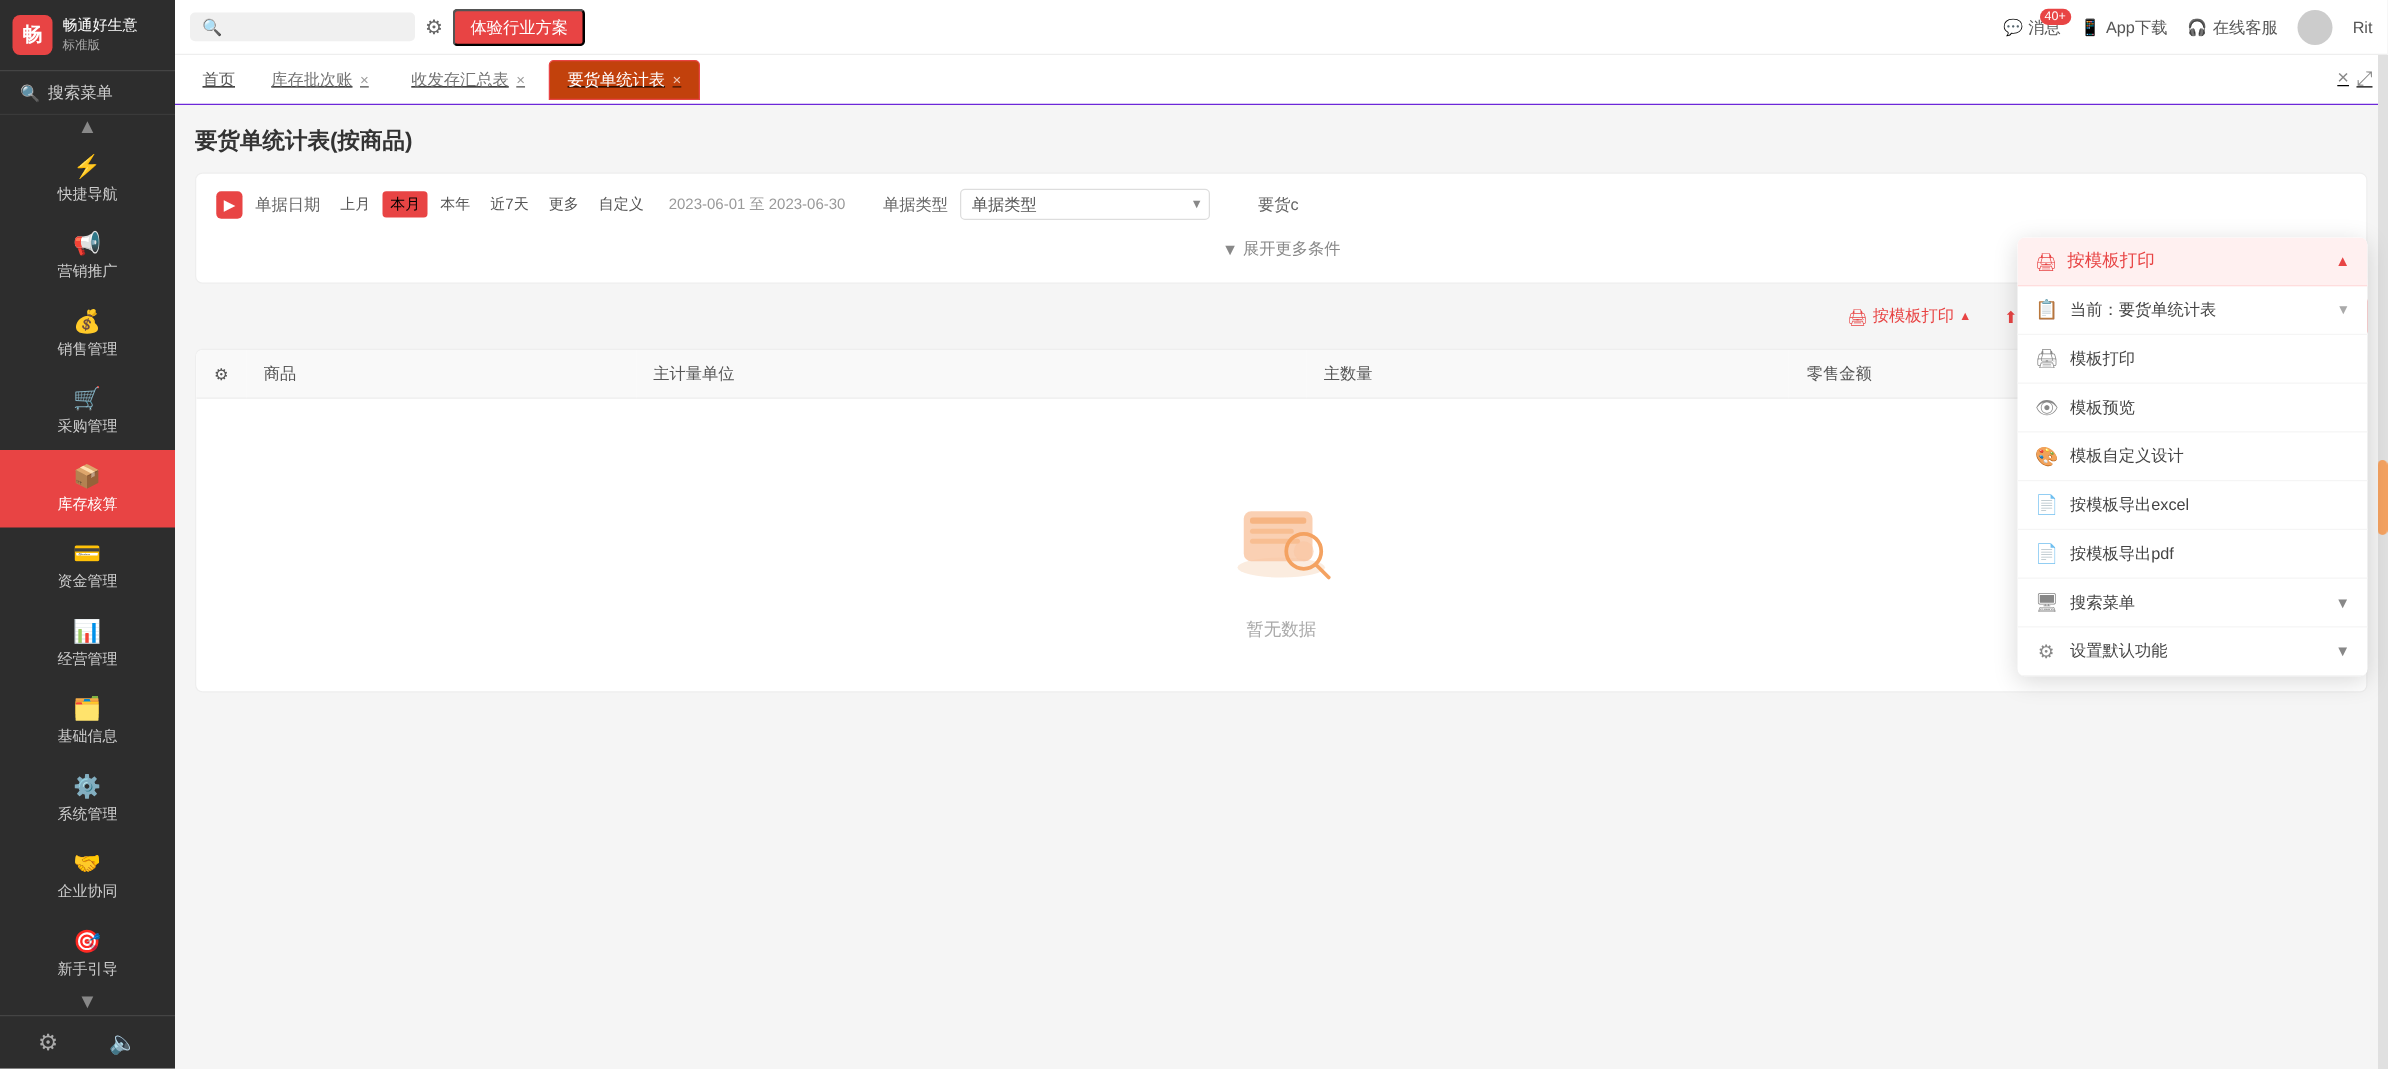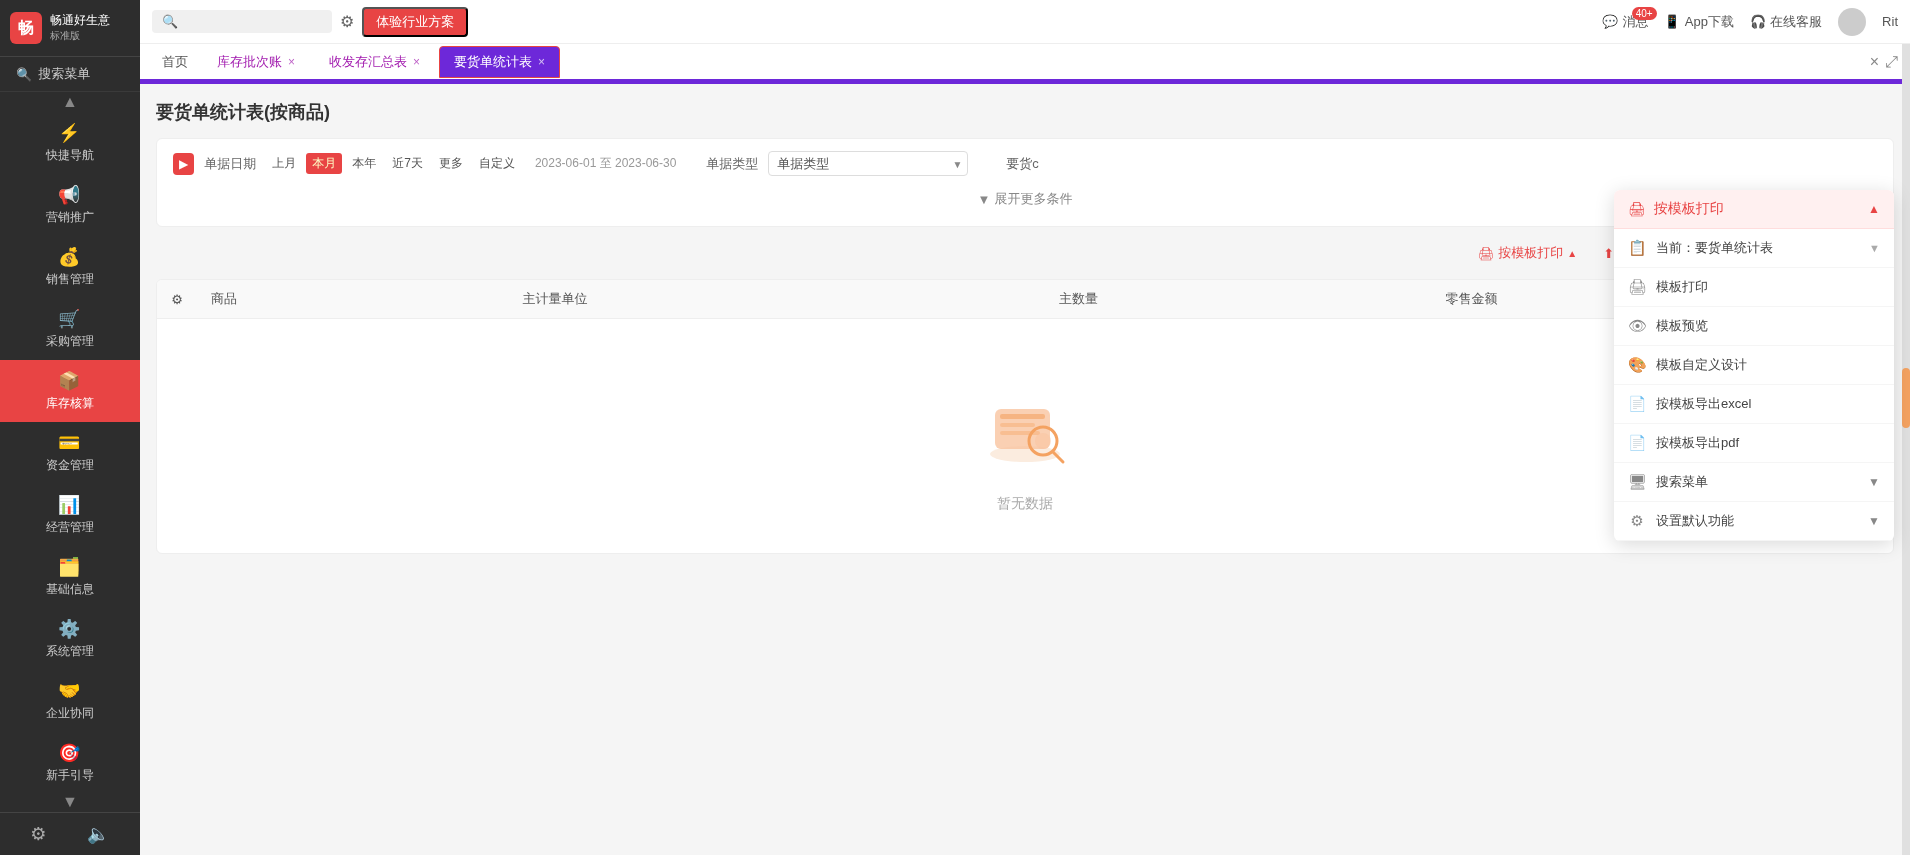--- a/index.html
+++ b/index.html
@@ -153,37 +153,38 @@
     }
     .topbar-user-rit { font-size: 13px; color: #555; }
 
     
     .tabs-bar {
       height: 40px;
       background: #fff;
       display: flex;
       align-items: center;
       padding: 0 12px;
-      border-bottom: 5px solid #6d28d9;
+      border-bottom: 1px solid #6d28d9;
       gap: 4px;
+      text-decoration: underline;
     }
     .tab {
       display: flex;
       align-items: center;
       padding: 6px 14px;
       font-size: 13px;
-      color: #a21caf;
+      color: #737373;
       cursor: pointer;
       border-radius: 4px 4px 0 0;
       border: 1px solid transparent;
       gap: 6px;
       white-space: nowrap;
     }
     .tab.active {
-      background: #6d28d9;
+      background: #c2410c;
       color: white;
       border-color: #e84444;
     }
     .tab-close {
       font-size: 12px;
       color: inherit;
       cursor: pointer;
       opacity: 0.7;
     }
     .tab-home {
@@ -246,21 +247,21 @@
     .filter-label { font-size: 13px; color: #666; }
     .date-btn {
       font-size: 12px;
       color: #555;
       padding: 2px 6px;
       border-radius: 3px;
       cursor: pointer;
     }
     .date-btn.active {
       background: #e84444;
-      color: #fef9c3;
+      color: #000000;
     }
     .date-range-text { font-size: 12px; color: #999; margin-left: 4px; }
 
     .type-select {
       border: 1px solid #ddd;
       border-radius: 4px;
       padding: 4px 20px 4px 8px;
       font-size: 13px;
       color: #555;
       background: white;

